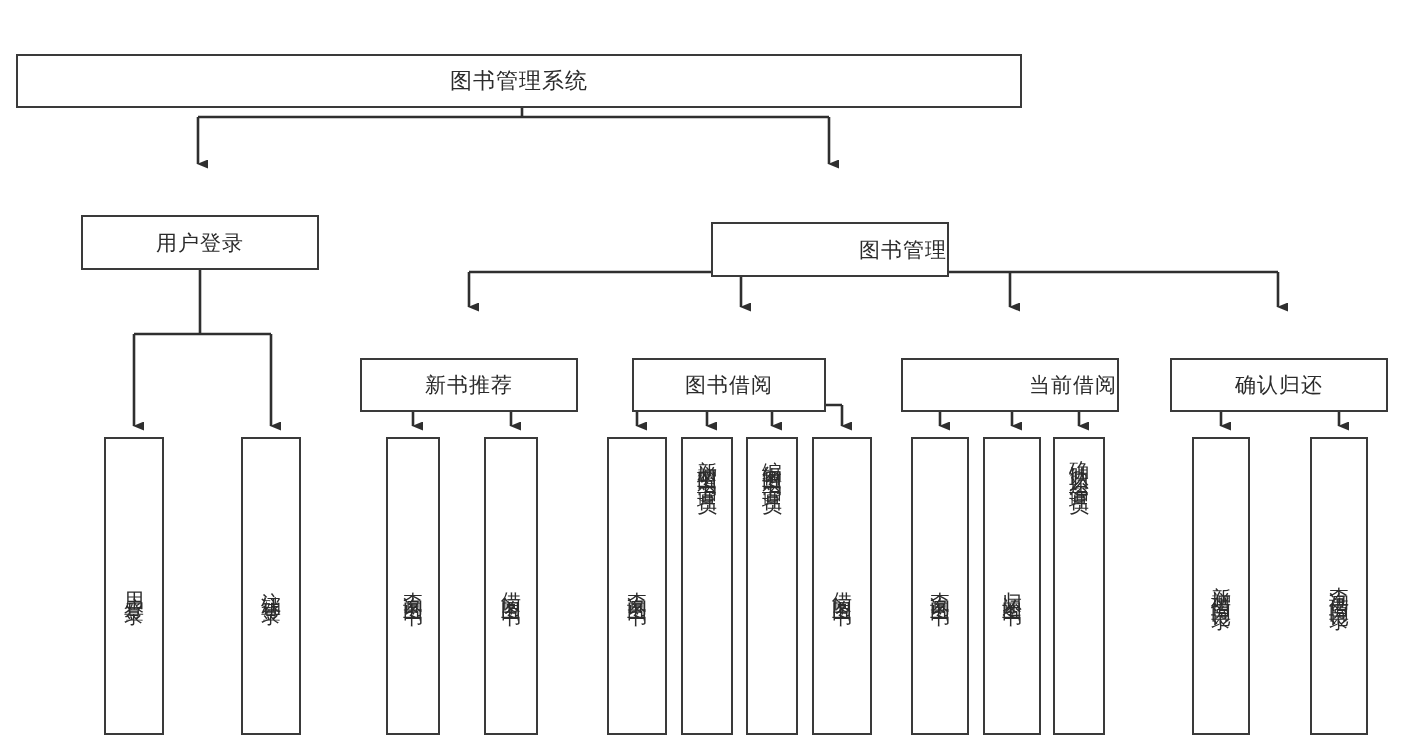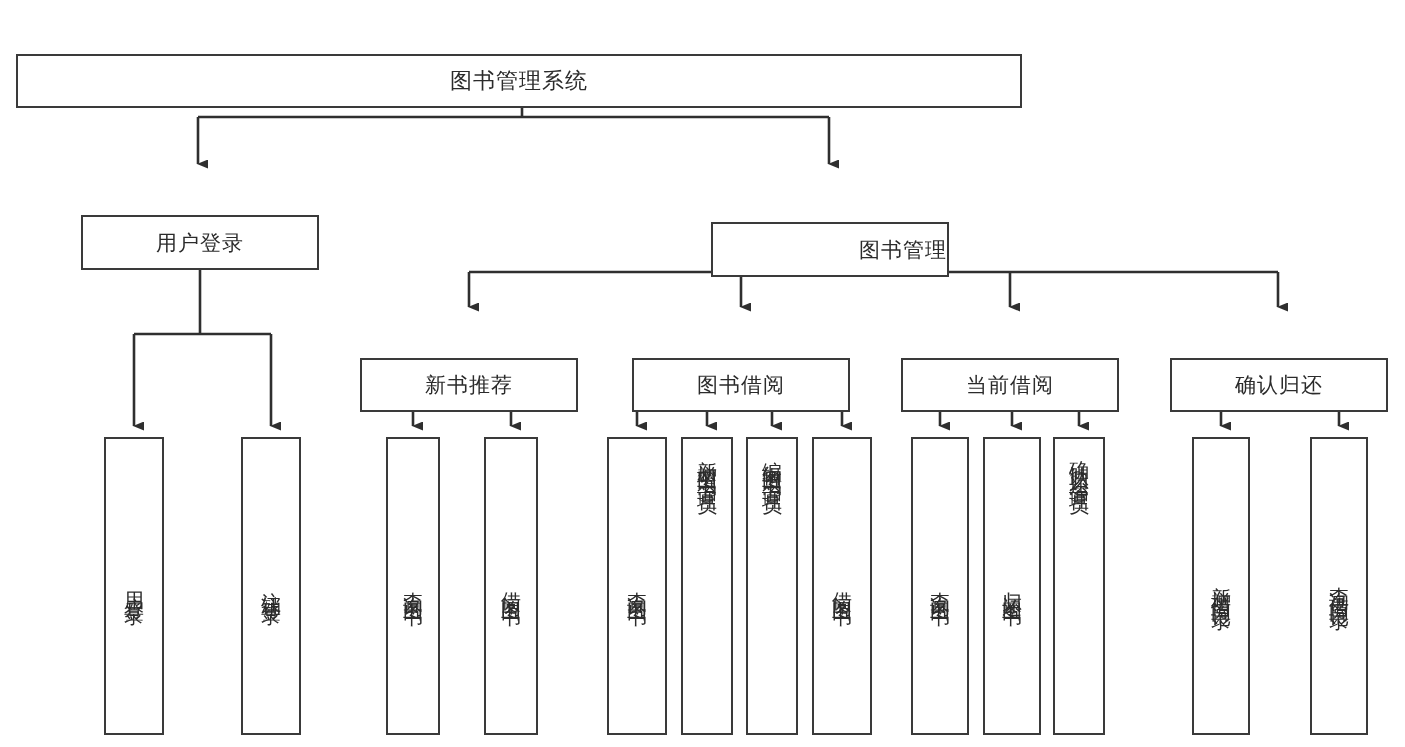--- a/index.html
+++ b/index.html
@@ -132,24 +132,24 @@
       </div>
       <div class="node horiz" style="left: 81px; top: 175px; width: 238px; height: 55px;">
         <span>用户登录</span>
       </div>
       <div class="node horiz" style="left: 711px; top: 182px; width: 238px; height: 55px; justify-content: flex-end;">
         <span>图书管理</span>
       </div>
       <div class="node horiz" style="left: 360px; top: 318px; width: 218px; height: 54px; text-align: right;">
         <span>新书推荐</span>
       </div>
-      <div class="node horiz" style="left: 632px; top: 318px; width: 218px; height: 54px;">
+      <div class="node horiz" style="left: 632px; top: 318px; width: 194px; height: 54px;">
         <span>图书借阅</span>
       </div>
-      <div class="node horiz" style="left: 901px; top: 318px; width: 218px; height: 54px;">
+      <div class="node horiz" style="left: 901px; top: 318px; width: 218px; height: 54px; justify-content: flex-end;">
         <span>当前借阅</span>
       </div>
       <div class="node horiz" style="left: 1170px; top: 318px; width: 218px; height: 54px;">
         <span>确认归还</span>
       </div>
       <div class="node vert" style="left: 104px; top: 437px; width: 60px; height: 298px;">
         <div class="vert-inner">
           <span class="vert-label">用户登录</span>
         </div>
       </div>

